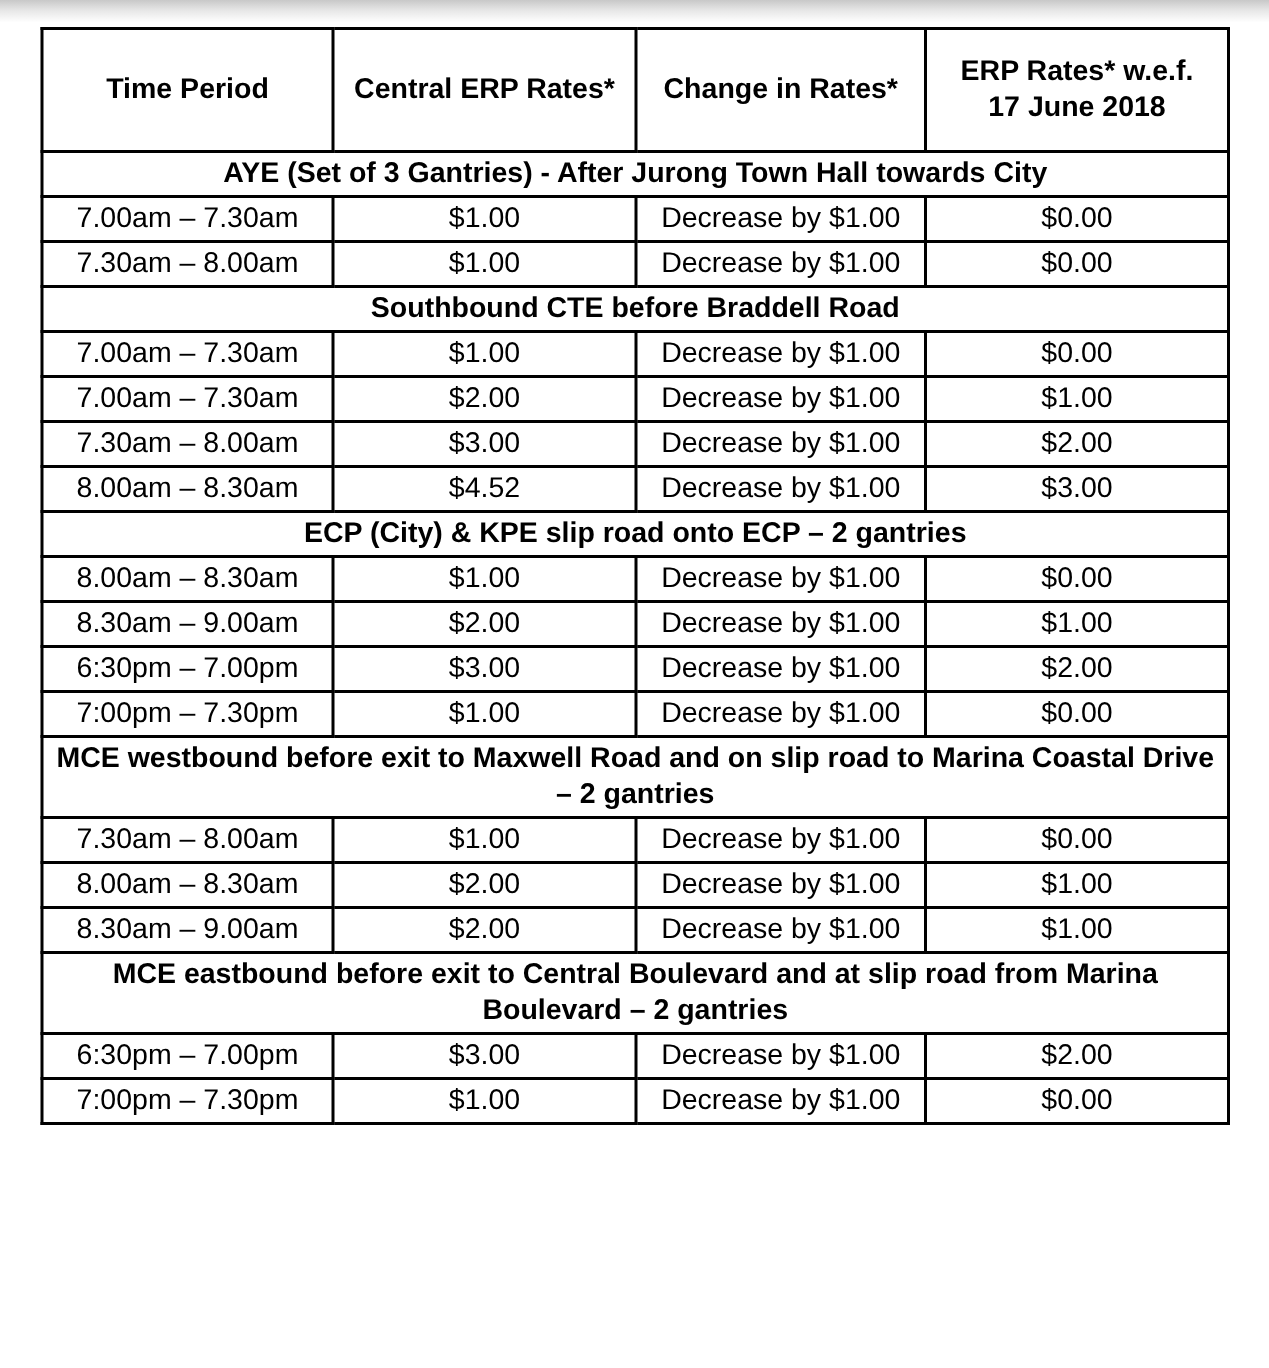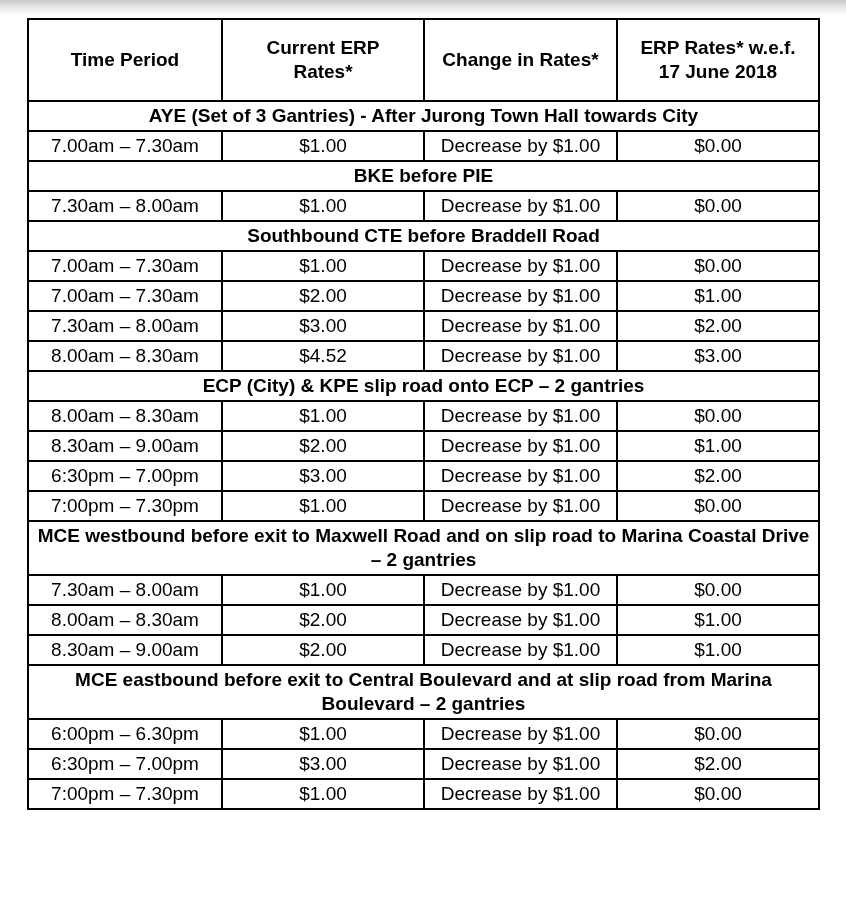--- a/index.html
+++ b/index.html
@@ -76,44 +76,41 @@
       <col style="width:202px">
       <col style="width:193px">
       <col style="width:202px">
     </colgroup>
     <thead>
       <tr>
         <th>
           <span class="th-constrain">Time Period</span>
         </th>
         <th>
-          <span class="th-constrain">Current ERP Rates*</span>
+          <span class="th-constrain">Central ERP Rates*</span>
         </th>
         <th>
           <span class="th-constrain">Change in Rates*</span>
         </th>
         <th>
           <span class="th-constrain">ERP Rates* w.e.f. 17 June 2018</span>
         </th>
       </tr>
     </thead>
     <tbody id="table-body">
         <tr>
           <th class="section-title" colspan="4">AYE (Set of 3 Gantries) - After Jurong Town Hall towards City</th>
         </tr>
         <tr>
           <td>7.00am – 7.30am</td>
           <td>$1.00</td>
           <td>Decrease by $1.00</td>
           <td>$0.00</td>
         </tr>
         <tr>
-          <th class="section-title" colspan="4">BKE before PIE</th>
-        </tr>
-        <tr>
           <td>7.30am – 8.00am</td>
           <td>$1.00</td>
           <td>Decrease by $1.00</td>
           <td>$0.00</td>
         </tr>
         <tr>
           <th class="section-title" colspan="4">Southbound CTE before Braddell Road</th>
         </tr>
         <tr>
           <td>7.00am – 7.30am</td>
@@ -182,26 +179,20 @@
           <td>$1.00</td>
         </tr>
         <tr>
           <td>8.30am – 9.00am</td>
           <td>$2.00</td>
           <td>Decrease by $1.00</td>
           <td>$1.00</td>
         </tr>
         <tr>
           <th class="section-title" colspan="4">MCE eastbound before exit to Central Boulevard and at slip road from Marina Boulevard – 2 gantries</th>
-        </tr>
-        <tr>
-          <td>6:00pm – 6.30pm</td>
-          <td>$1.00</td>
-          <td>Decrease by $1.00</td>
-          <td>$0.00</td>
         </tr>
         <tr>
           <td>6:30pm – 7.00pm</td>
           <td>$3.00</td>
           <td>Decrease by $1.00</td>
           <td>$2.00</td>
         </tr>
         <tr>
           <td>7:00pm – 7.30pm</td>
           <td>$1.00</td>

